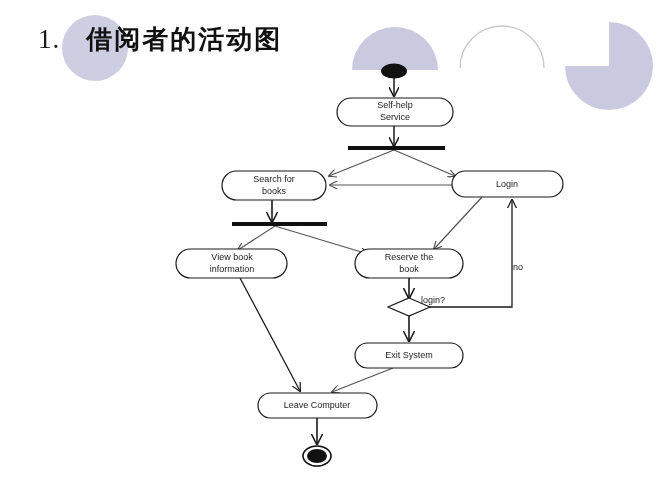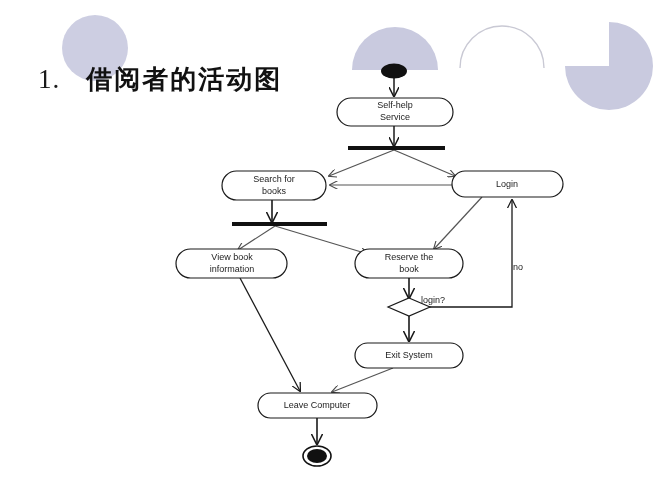--- a/index.html
+++ b/index.html
@@ -42,21 +42,20 @@
     color: #1a1a1a;
     letter-spacing: 1px;
   }
   #title-text {
     font-family: "DejaVu Serif", serif;
     font-size: 26px;
     font-weight: 700;
     color: #111111;
     margin-left: 26px;
     letter-spacing: 2px;
-    margin-top: 40px;
   }
   .node-label {
     font-family: "Liberation Sans", sans-serif;
     fill: #1c1c1c;
     text-anchor: middle;
     dominant-baseline: middle;
   }
   .edge-label {
     font-family: "Liberation Sans", sans-serif;
     fill: #1c1c1c;

